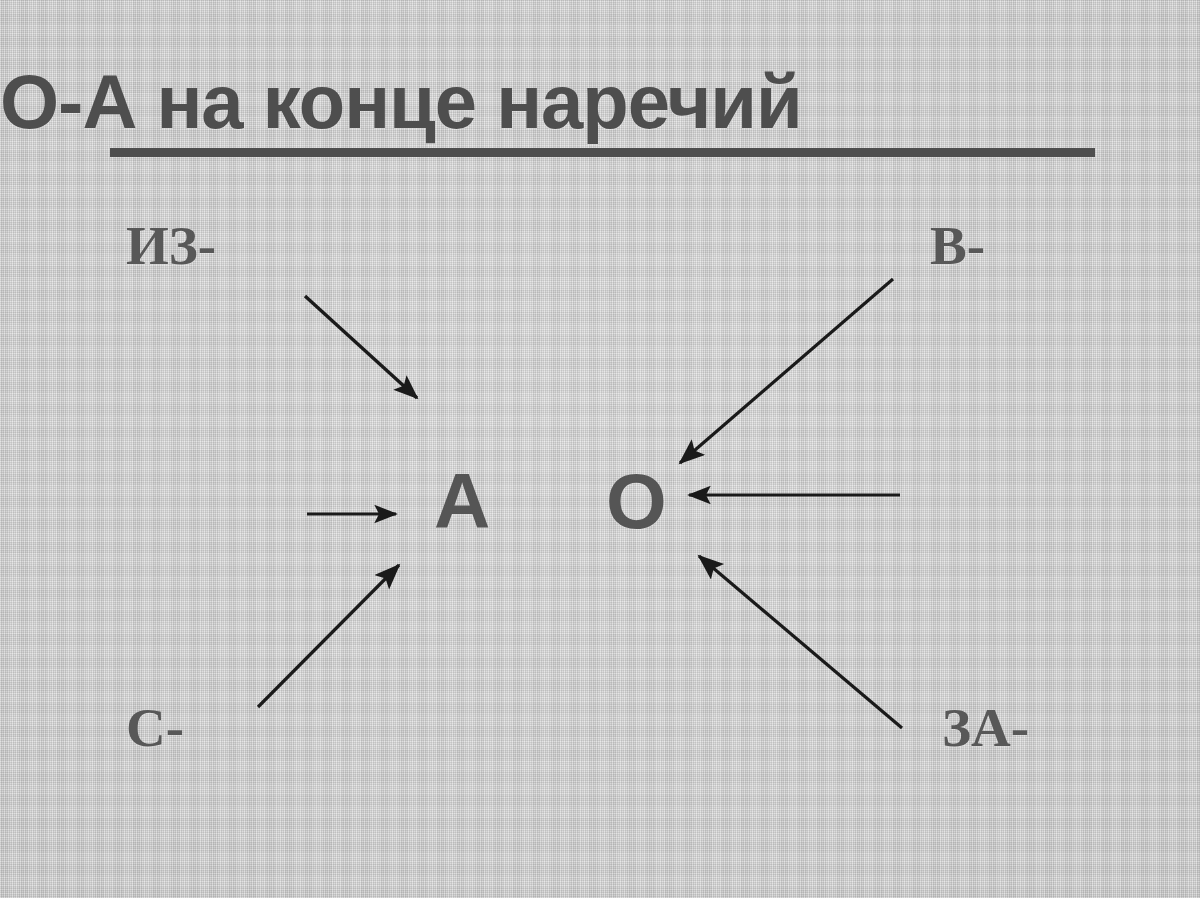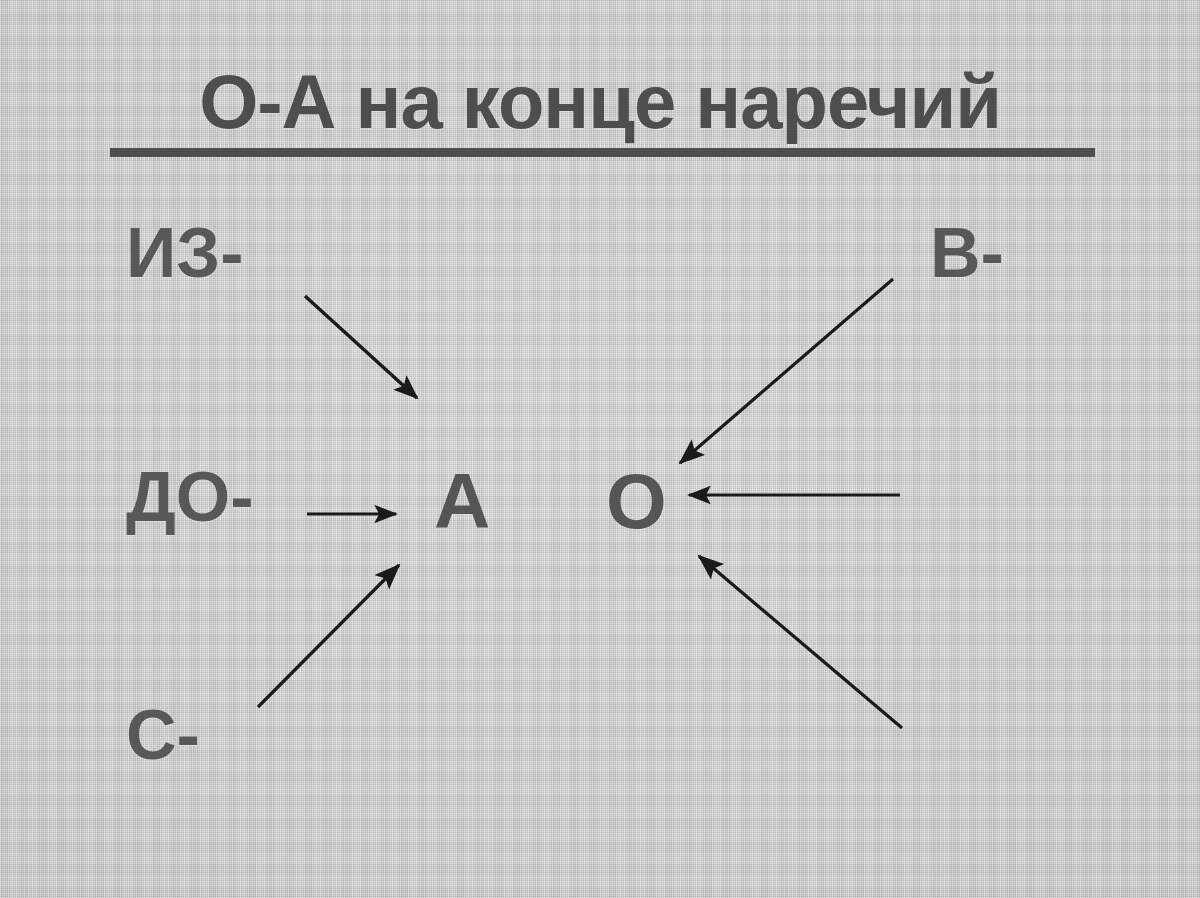--- a/index.html
+++ b/index.html
@@ -49,21 +49,21 @@
       radial-gradient(ellipse 120% 110% at 48% 45%,
         #d6d6d6 0%, #cdcdcd 45%, #c2c2c2 78%, #b6b6b6 100%);
   }
 
   
   #title-block {
     position: absolute;
     left: 0;
     top: 64px;
     width: 1200px;
-    text-align: center;
+    text-align: left;
   }
 
   #title-text {
     display: inline-block;
     font-size: 76px;
     font-weight: bold;
     line-height: 1;
     color: #4e4e4e;
     letter-spacing: -1px;
     text-shadow: 0 1px 0 rgba(255,255,255,0.25);
@@ -83,22 +83,23 @@
   .node {
     position: absolute;
     font-weight: bold;
     line-height: 1;
     color: #585858;
     white-space: nowrap;
     text-shadow: 0 1px 0 rgba(255,255,255,0.22);
   }
 
   .prefix {
-    font-size: 70px;
+    font-size: 55px;
     letter-spacing: 0px;
+    font-family: Liberation Serif, serif;
   }
 
   .vowel {
     font-size: 78px;
     color: #555555;
   }
 
   #node-iz   { left: 126px; top: 218px; }
   #node-do   { left: 126px; top: 462px; }
   #node-s    { left: 126px; top: 700px; }
@@ -148,25 +149,25 @@
 
     <line x1="893" y1="279" x2="680" y2="463" stroke="#1a1a1a" stroke-width="3.2" marker-end="url(#arrowhead)"></line>
 
     <line x1="900" y1="495" x2="689" y2="495" stroke="#1a1a1a" stroke-width="3.2" marker-end="url(#arrowhead-big)"></line>
 
     <line x1="902" y1="728" x2="699" y2="556" stroke="#1a1a1a" stroke-width="3.2" marker-end="url(#arrowhead)"></line>
   </svg>
 
   <div class="node prefix" id="node-iz">ИЗ-</div>
 
-  <div class="node prefix" id="node-do">ДО-</div>
 
   <div class="node prefix" id="node-s">С-</div>
 
   <div class="node vowel" id="node-a">А</div>
 
   <div class="node vowel" id="node-o">О</div>
 
   <div class="node prefix" id="node-v">В-</div>
 
 
+  <div class="node prefix" id="node-za">ЗА-</div>
 
 </div>
 
 </body></html>

